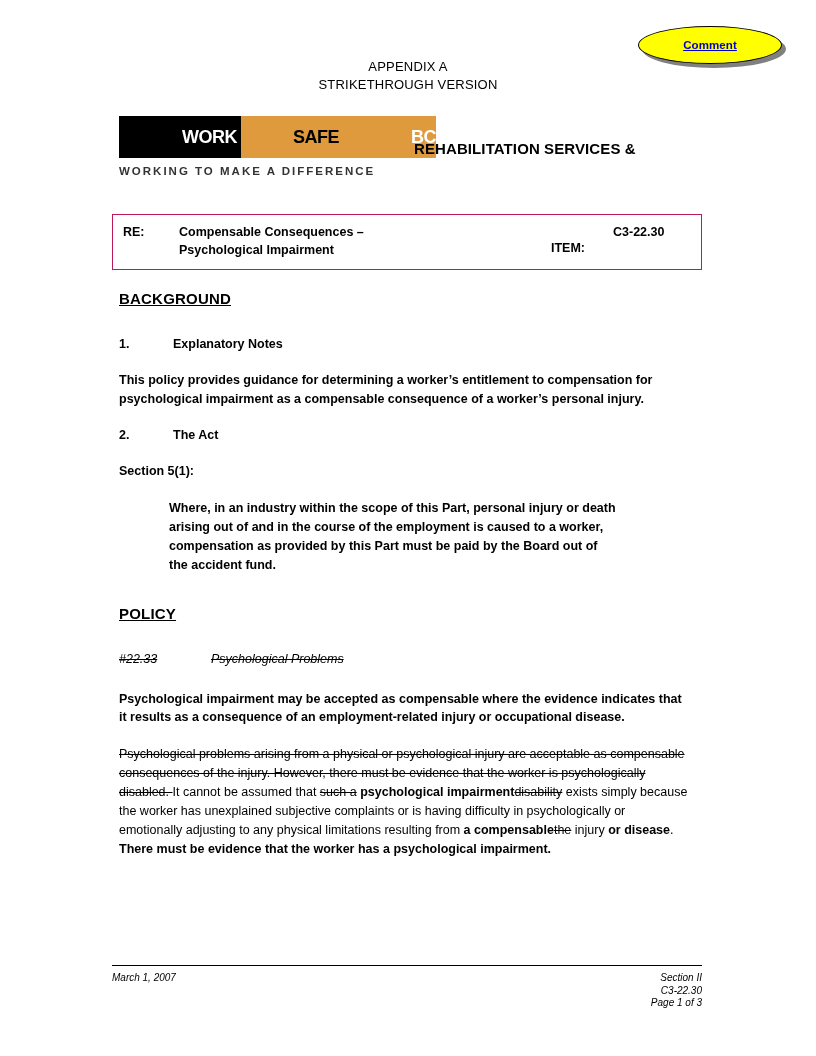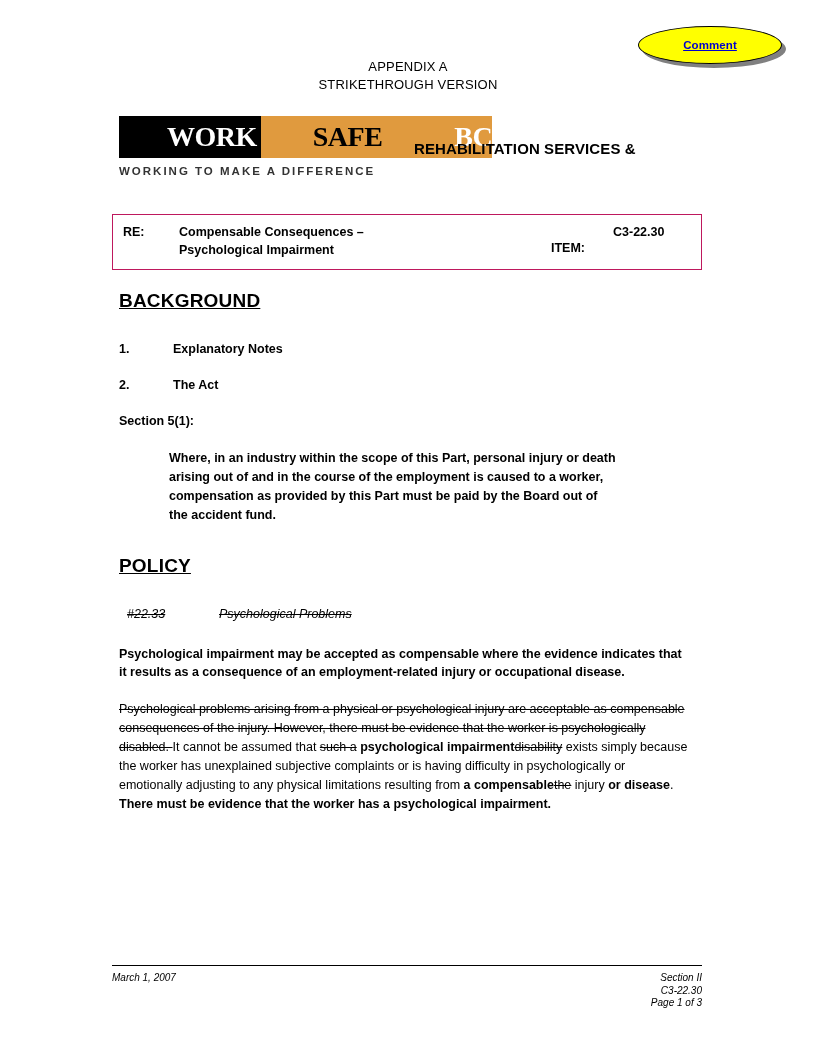--- a/index.html
+++ b/index.html
@@ -97,23 +97,23 @@
   .logo-right {
     background: #e09a3e;
     flex: 1 1 auto;
     display: flex;
     align-items: center;
     padding-left: 4px;
     box-sizing: border-box;
     gap: 24px;
   }
   .logo-word {
-    font-family: Liberation Serif, serif;
-    font-weight: bold;
-    font-size: 28px;
+    font-family: Liberation Sans, sans-serif;
+    font-weight: bold;
+    font-size: 18px;
     line-height: 26px;
     letter-spacing: -0.5px;
     margin-left: 48px;
   }
   .w-work { color: #ffffff; }
   .w-safe { color: #000000; }
   .w-bc   { color: #ffffff; }
   .logo-tagline {
     margin-top: 7px;
     font-size: 11.5px;
@@ -173,21 +173,21 @@
   }
 
   
   .content {
     position: absolute;
     left: 119px;
     top: 290px;
     width: 572px;
   }
   h2.section-heading {
-    font-size: 19px;
+    font-size: 15px;
     font-weight: bold;
     margin: 0 0 28px 0;
     text-decoration: underline;
     letter-spacing: 0.2px;
   }
   .numbered-item {
     font-size: 12.5px;
     font-weight: bold;
     margin: 0 0 18px 0;
     line-height: 18px;
@@ -214,21 +214,21 @@
     width: 500px;
     box-sizing: border-box;
   }
   .policy-heading {
     margin-top: 42px;
   }
   .struck-line {
     font-size: 12.5px;
     font-style: italic;
     text-decoration: line-through;
-    margin: 0 0 22px 8px;
+    margin: 0 0 22px 0;
     line-height: 18px;
   }
   .struck-line .sl-num { display: inline-block; width: 92px; text-decoration: line-through; }
   .strike { text-decoration: line-through; }
   .b { font-weight: bold; }
 
   
   .footer {
     position: absolute;
     left: 112px;
@@ -301,20 +301,21 @@
   </div>
 
   <div class="content">
 
     <h2 class="section-heading">BACKGROUND</h2>
 
     <div class="numbered-item">
       <span class="num">1.</span><span>Explanatory Notes</span>
     </div>
 
+    <p class="body-bold">This policy provides guidance for determining a worker’s entitlement to compensation for psychological impairment as a compensable consequence of a worker’s personal injury.</p>
 
     <div class="numbered-item">
       <span class="num">2.</span><span>The Act</span>
     </div>
 
     <p class="body-bold">Section 5(1):</p>
 
     <div class="quote-block">Where, in an industry within the scope of this Part, personal injury or death arising out of and in the course of the employment is caused to a worker, compensation as provided by this Part must be paid by the Board out of the accident fund.</div>
 
     <h2 class="section-heading policy-heading">POLICY</h2>

